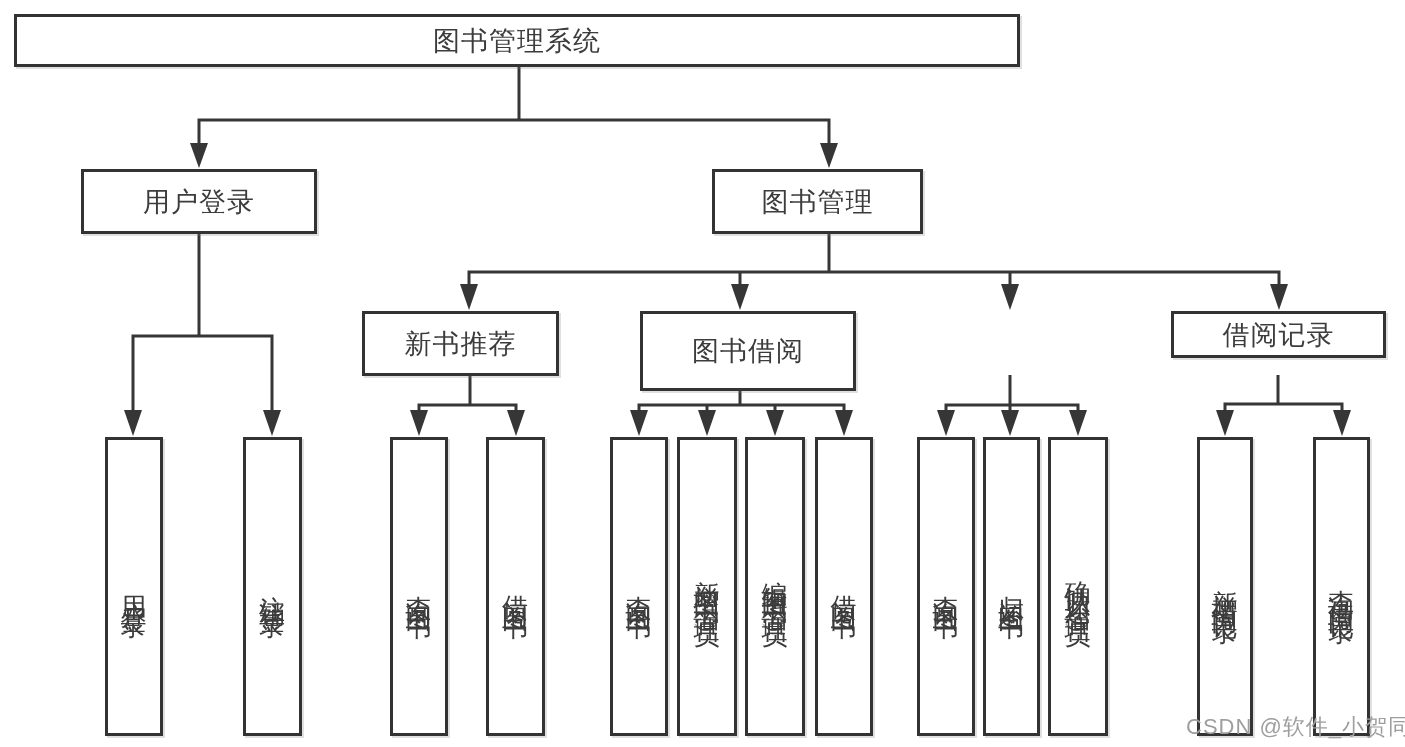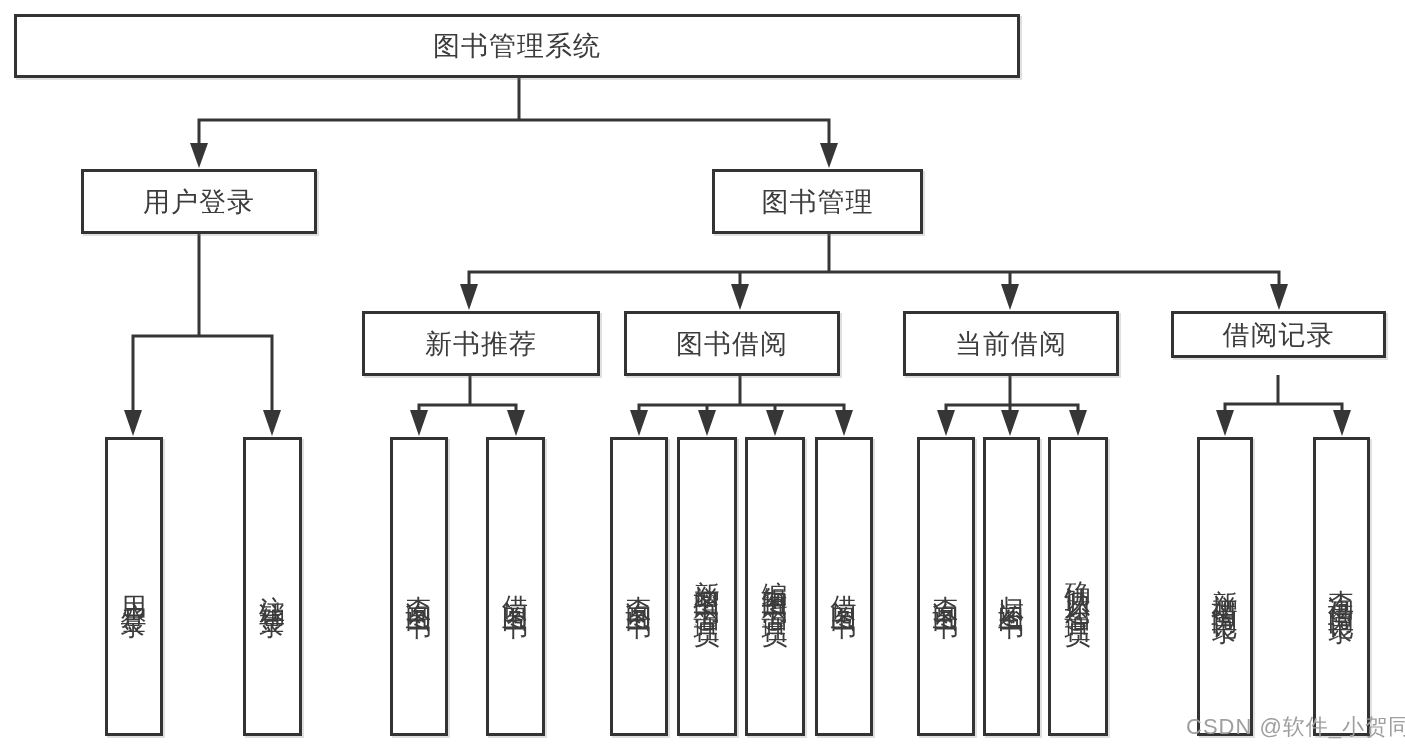--- a/index.html
+++ b/index.html
@@ -29,25 +29,25 @@
   }
   .vbox{
     writing-mode:vertical-rl;
     text-orientation:mixed;
     font-size:26px;
     letter-spacing:6px;
     line-height:1.0;
     white-space:nowrap;
   }
   
-  .n-root            {left:14px;  top:14px;  width:1006px; height:64px;}
+  .n-root            {left:14px;  top:14px;  width:1006px; height:53px;}
   .n-user-login      {left:81px;  top:169px; width:236px;  height:65px;}
   .n-book-mgmt       {left:712px; top:169px; width:211px;  height:65px;}
-  .n-new-book-rec    {left:362px; top:311px; width:238px;  height:65px;font-family:Liberation Serif, serif;}
-  .n-book-borrow     {left:624px; top:311px; width:216px;  height:65px;}
+  .n-new-book-rec    {left:362px; top:311px; width:197px;  height:65px;font-family:Liberation Serif, serif;}
+  .n-book-borrow     {left:640px; top:311px; width:216px;  height:80px;}
   .n-current-borrow  {left:903px; top:311px; width:216px;  height:65px;}
   .n-borrow-records  {left:1171px;top:311px; width:215px;  height:47px;}
   
   .leaf{top:437px;height:299px;}
   .l-login       {left:105px; width:58px;}
   .l-logout      {left:243px; width:59px;}
   .l-nbr-query   {left:390px; width:58px;}
   .l-nbr-borrow  {left:486px; width:59px;}
   .l-bb-query    {left:610px; width:58px;}
   .l-bb-add      {left:677px; width:60px;}
@@ -132,21 +132,20 @@
     </g>
   </svg>
 
   <div class="box hbox n-root">图书管理系统</div>
 
   <div class="box hbox n-user-login">用户登录</div>
   <div class="box hbox n-book-mgmt">图书管理</div>
 
   <div class="box hbox n-new-book-rec">新书推荐</div>
   <div class="box hbox n-book-borrow">图书借阅</div>
-  <div class="box hbox n-current-borrow">当前借阅</div>
   <div class="box hbox n-borrow-records">借阅记录</div>
 
   <div class="box vbox leaf l-login">用户登录</div>
   <div class="box vbox leaf l-logout">注销登录</div>
 
   <div class="box vbox leaf l-nbr-query">查询图书</div>
   <div class="box vbox leaf l-nbr-borrow">借阅图书</div>
 
   <div class="box vbox leaf l-bb-query">查询图书</div>
   <div class="box vbox leaf l-bb-add">新增图书（管理员）</div>

